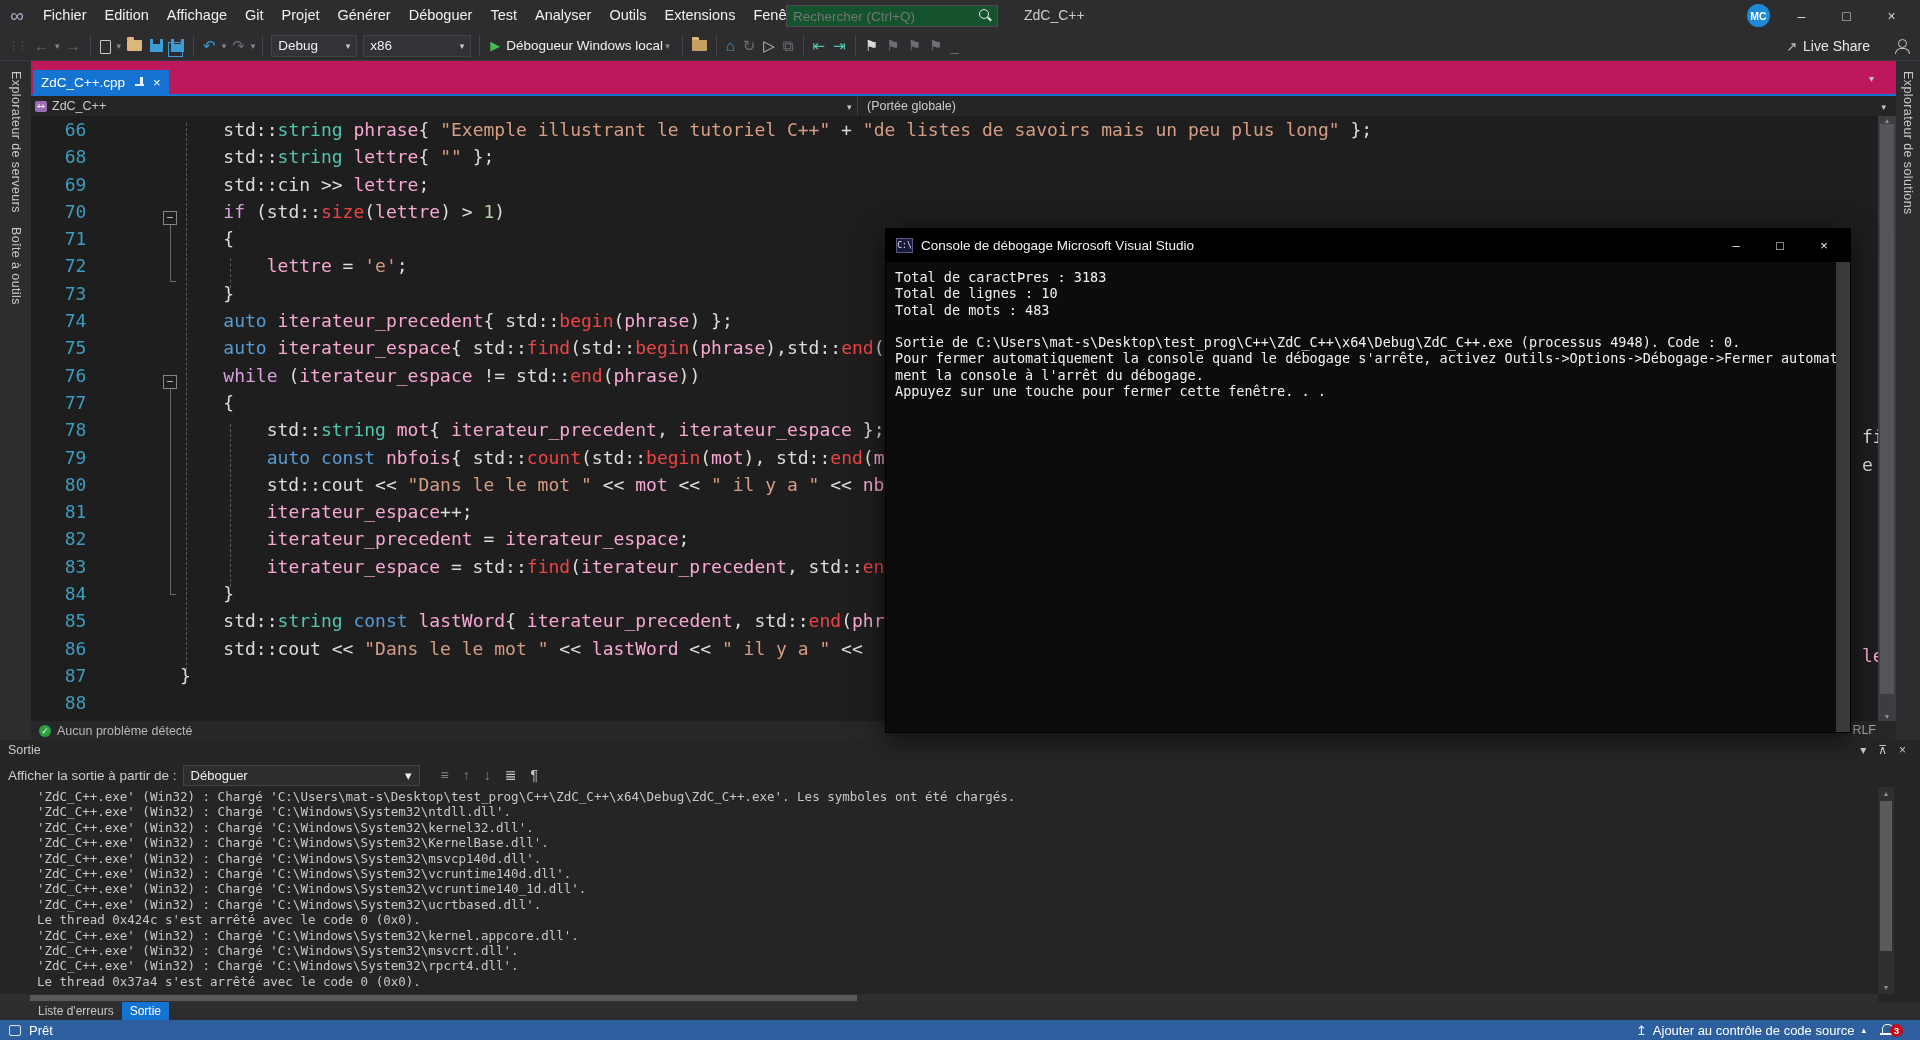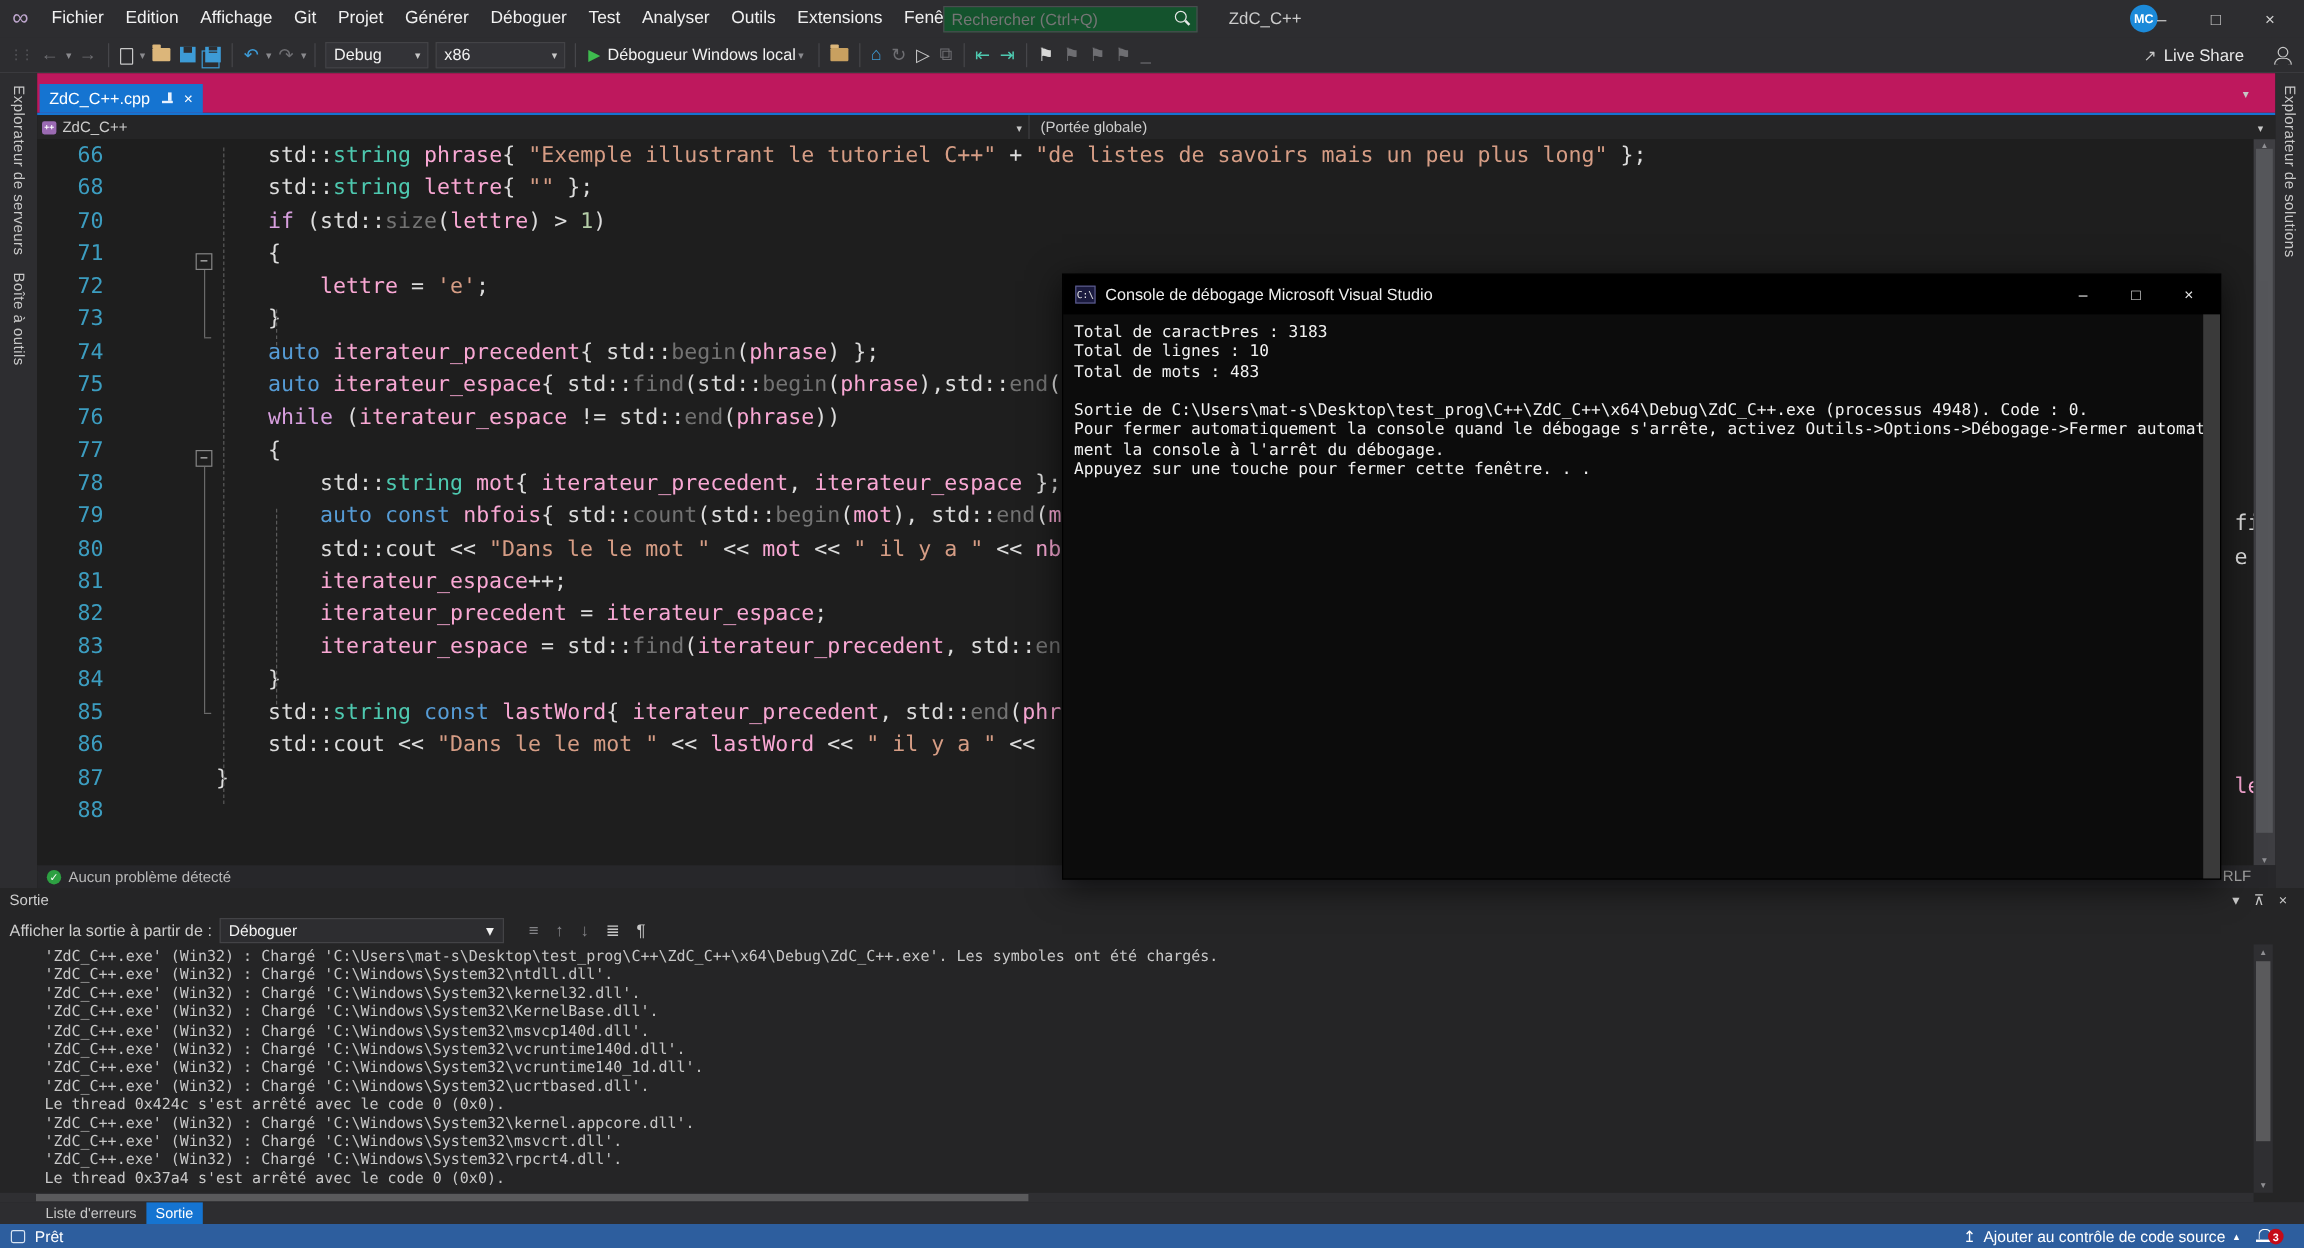--- a/index.html
+++ b/index.html
@@ -18,21 +18,21 @@
   .searchbox input { flex:1; background:transparent; border:none; outline:none;
                color:#A8A8A8; font-size:13.5px; padding:0 6px; font-family:"Liberation Sans",sans-serif; }
   .mag { position:relative; width:18px; height:18px; margin-right:3px; }
   .mag::before { content:""; position:absolute; left:3px; top:2px; width:8px; height:8px;
                border:1.6px solid #E8E8E8; border-radius:50%; }
   .mag::after { content:""; position:absolute; left:11px; top:11px; width:5px; height:1.8px;
                background:#E8E8E8; transform:rotate(45deg); }
   .win-title { position:absolute; left:1024px; top:0; line-height:31px; color:#CCCCCC; font-size:14px; }
   .avatar { position:absolute; left:1747px; top:4px; width:23px; height:23px; border-radius:50%;
             background:#1C8AD9; color:#FFF; font-size:10.5px; font-weight:bold;
-            display:flex; align-items:center; justify-content:center;margin-left:28px; }
+            display:flex; align-items:center; justify-content:center; }
   .winbtns { position:absolute; right:6px; top:0; display:flex; }
   .winbtn { width:45px; height:31px; color:#D0D0D0; font-size:14px;
             display:flex; align-items:center; justify-content:center; }
 
   
   .toolbar { position:absolute; left:0; top:31px; width:1920px; height:30px; background:#2D2D30;
              border-bottom:1px solid #3A3A3E; display:flex; align-items:center; padding-left:4px; }
   .tb-sep { width:1px; height:20px; background:#46464A; margin:0 5px; }
   .tb-drag { color:#5A5A5E; font-size:11px; letter-spacing:-2px; margin:0 4px; }
   .tb-ic { color:#C8C8C8; font-size:15px; padding:0 4px; }
@@ -91,21 +91,21 @@
   .bc-div { position:absolute; left:826px; top:0; width:1px; height:20px; background:#3F3F42; }
   .bc-right { position:absolute; left:836px; top:0; height:20px; display:flex; align-items:center; }
   .bc-caret-r { position:absolute; right:10px; top:6px; color:#C8C8C8; font-size:9px; }
 
   .code-area { position:absolute; left:0; top:55px; width:1847px; height:605px; overflow:hidden;
                font-family:"DejaVu Sans Mono", monospace; font-size:18px; background:#1E1E1E; }
   .code-line { position:relative; height:27.3px; line-height:27.3px; white-space:pre; padding-left:149px; }
   .code-line:first-child { margin-top:-21px; }
   .ln { position:absolute; left:0; top:0; width:89px; text-align:center; color:#3C9DC0; }
   .c-p{color:#DCDCDC} .c-k{color:#D8A0DF} .c-b{color:#569CD6} .c-t{color:#4EC9B0}
-  .c-v{color:#f9a8d4} .c-f{color:#737373} .c-s{color:#D69D85} .c-n{color:#B5CEA8}
+  .c-v{color:#f9a8d4} .c-f{color:#ef4444} .c-s{color:#D69D85} .c-n{color:#B5CEA8}
   .fold-box { position:absolute; left:132px; width:14px; height:14px; border:1px solid #858585;
               background:#1E1E1E; color:#C8C8C8; font-size:11px; line-height:12px; text-align:center; z-index:3; }
   .guide { position:absolute; width:0; border-left:1px dashed #5A5A5A; z-index:1; }
   .bracket { position:absolute; width:0; border-left:1px solid #6A6A6A; z-index:1; }
   .btick { position:absolute; width:6px; height:1px; background:#6A6A6A; z-index:1; }
   .frag { position:absolute; font-family:"DejaVu Sans Mono", monospace; font-size:18px; line-height:27.3px; }
 
   .problem-strip { position:absolute; left:0; top:660px; width:100%; height:19px; background:#27272A;
                    display:flex; align-items:center; font-size:12.5px; color:#B8B8B8; }
   .ok-circle { width:12px; height:12px; border-radius:50%; background:#2DA042; color:#fff; font-size:9px;
@@ -304,20 +304,21 @@
 
       <div class="guide" style="left:155px; top:7px;   height:547px;"></div>
       <div class="guide" style="left:199px; top:142px; height:30px;"></div>
       <div class="guide" style="left:199px; top:308px; height:163px;"></div>
       <div class="bracket" style="left:139px; top:109px; height:56px;"></div>
       <div class="btick" style="left:139px; top:165px;"></div>
       <div class="bracket" style="left:139px; top:273px; height:205px;"></div>
       <div class="btick" style="left:139px; top:478px;"></div>
     <div class="code-line"><span class="ln">66</span><span class="c-p">    std::</span><span class="c-t">string</span><span class="c-p"> </span><span class="c-v">phrase</span><span class="c-p">{ </span><span class="c-s">"Exemple illustrant le tutoriel C++"</span><span class="c-p"> + </span><span class="c-s">"de listes de savoirs mais un peu plus long"</span><span class="c-p"> };</span></div>
         <div class="code-line"><span class="ln">68</span><span class="c-p">    std::</span><span class="c-t">string</span><span class="c-p"> </span><span class="c-v">lettre</span><span class="c-p">{ </span><span class="c-s">""</span><span class="c-p"> };</span></div>
+        <div class="code-line"><span class="ln">69</span><span class="c-p">    std::cin &gt;&gt; </span><span class="c-v">lettre</span><span class="c-p">;</span></div>
         <div class="code-line"><span class="ln">70</span><span class="c-p">    </span><span class="c-k">if</span><span class="c-p"> (std::</span><span class="c-f">size</span><span class="c-p">(</span><span class="c-v">lettre</span><span class="c-p">) &gt; </span><span class="c-n">1</span><span class="c-p">)</span></div>
         <div class="fold-box" style="top: 95.2px;">−</div>
         <div class="code-line"><span class="ln">71</span><span class="c-p">    {</span></div>
         <div class="code-line"><span class="ln">72</span><span class="c-p">        </span><span class="c-v">lettre</span><span class="c-p"> = </span><span class="c-s">'e'</span><span class="c-p">;</span></div>
         <div class="code-line"><span class="ln">73</span><span class="c-p">    }</span></div>
         <div class="code-line"><span class="ln">74</span><span class="c-p">    </span><span class="c-b">auto</span><span class="c-p"> </span><span class="c-v">iterateur_precedent</span><span class="c-p">{ std::</span><span class="c-f">begin</span><span class="c-p">(</span><span class="c-v">phrase</span><span class="c-p">) };</span></div>
         <div class="code-line"><span class="ln">75</span><span class="c-p">    </span><span class="c-b">auto</span><span class="c-p"> </span><span class="c-v">iterateur_espace</span><span class="c-p">{ std::</span><span class="c-f">find</span><span class="c-p">(std::</span><span class="c-f">begin</span><span class="c-p">(</span><span class="c-v">phrase</span><span class="c-p">),std::</span><span class="c-f">end</span><span class="c-p">(</span><span class="c-v">phrase</span><span class="c-p">), </span><span class="c-s">' '</span><span class="c-p">) };</span></div>
         <div class="code-line"><span class="ln">76</span><span class="c-p">    </span><span class="c-k">while</span><span class="c-p"> (</span><span class="c-v">iterateur_espace</span><span class="c-p"> != std::</span><span class="c-f">end</span><span class="c-p">(</span><span class="c-v">phrase</span><span class="c-p">))</span></div>
         <div class="fold-box" style="top: 259px;">−</div>
         <div class="code-line"><span class="ln">77</span><span class="c-p">    {</span></div>

